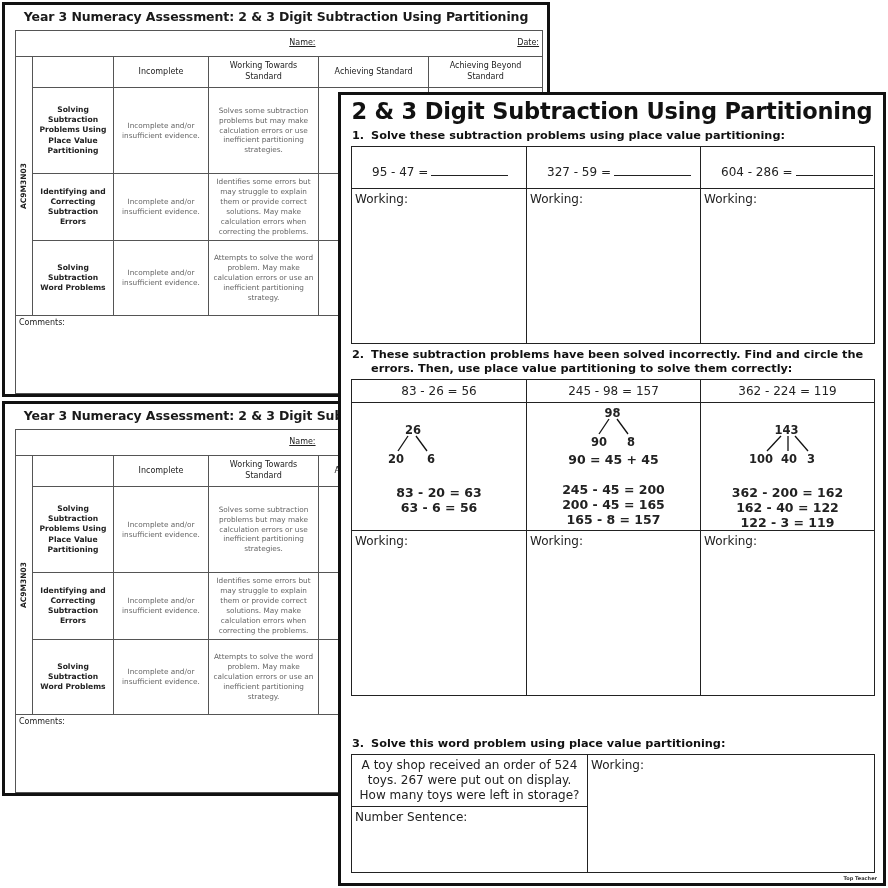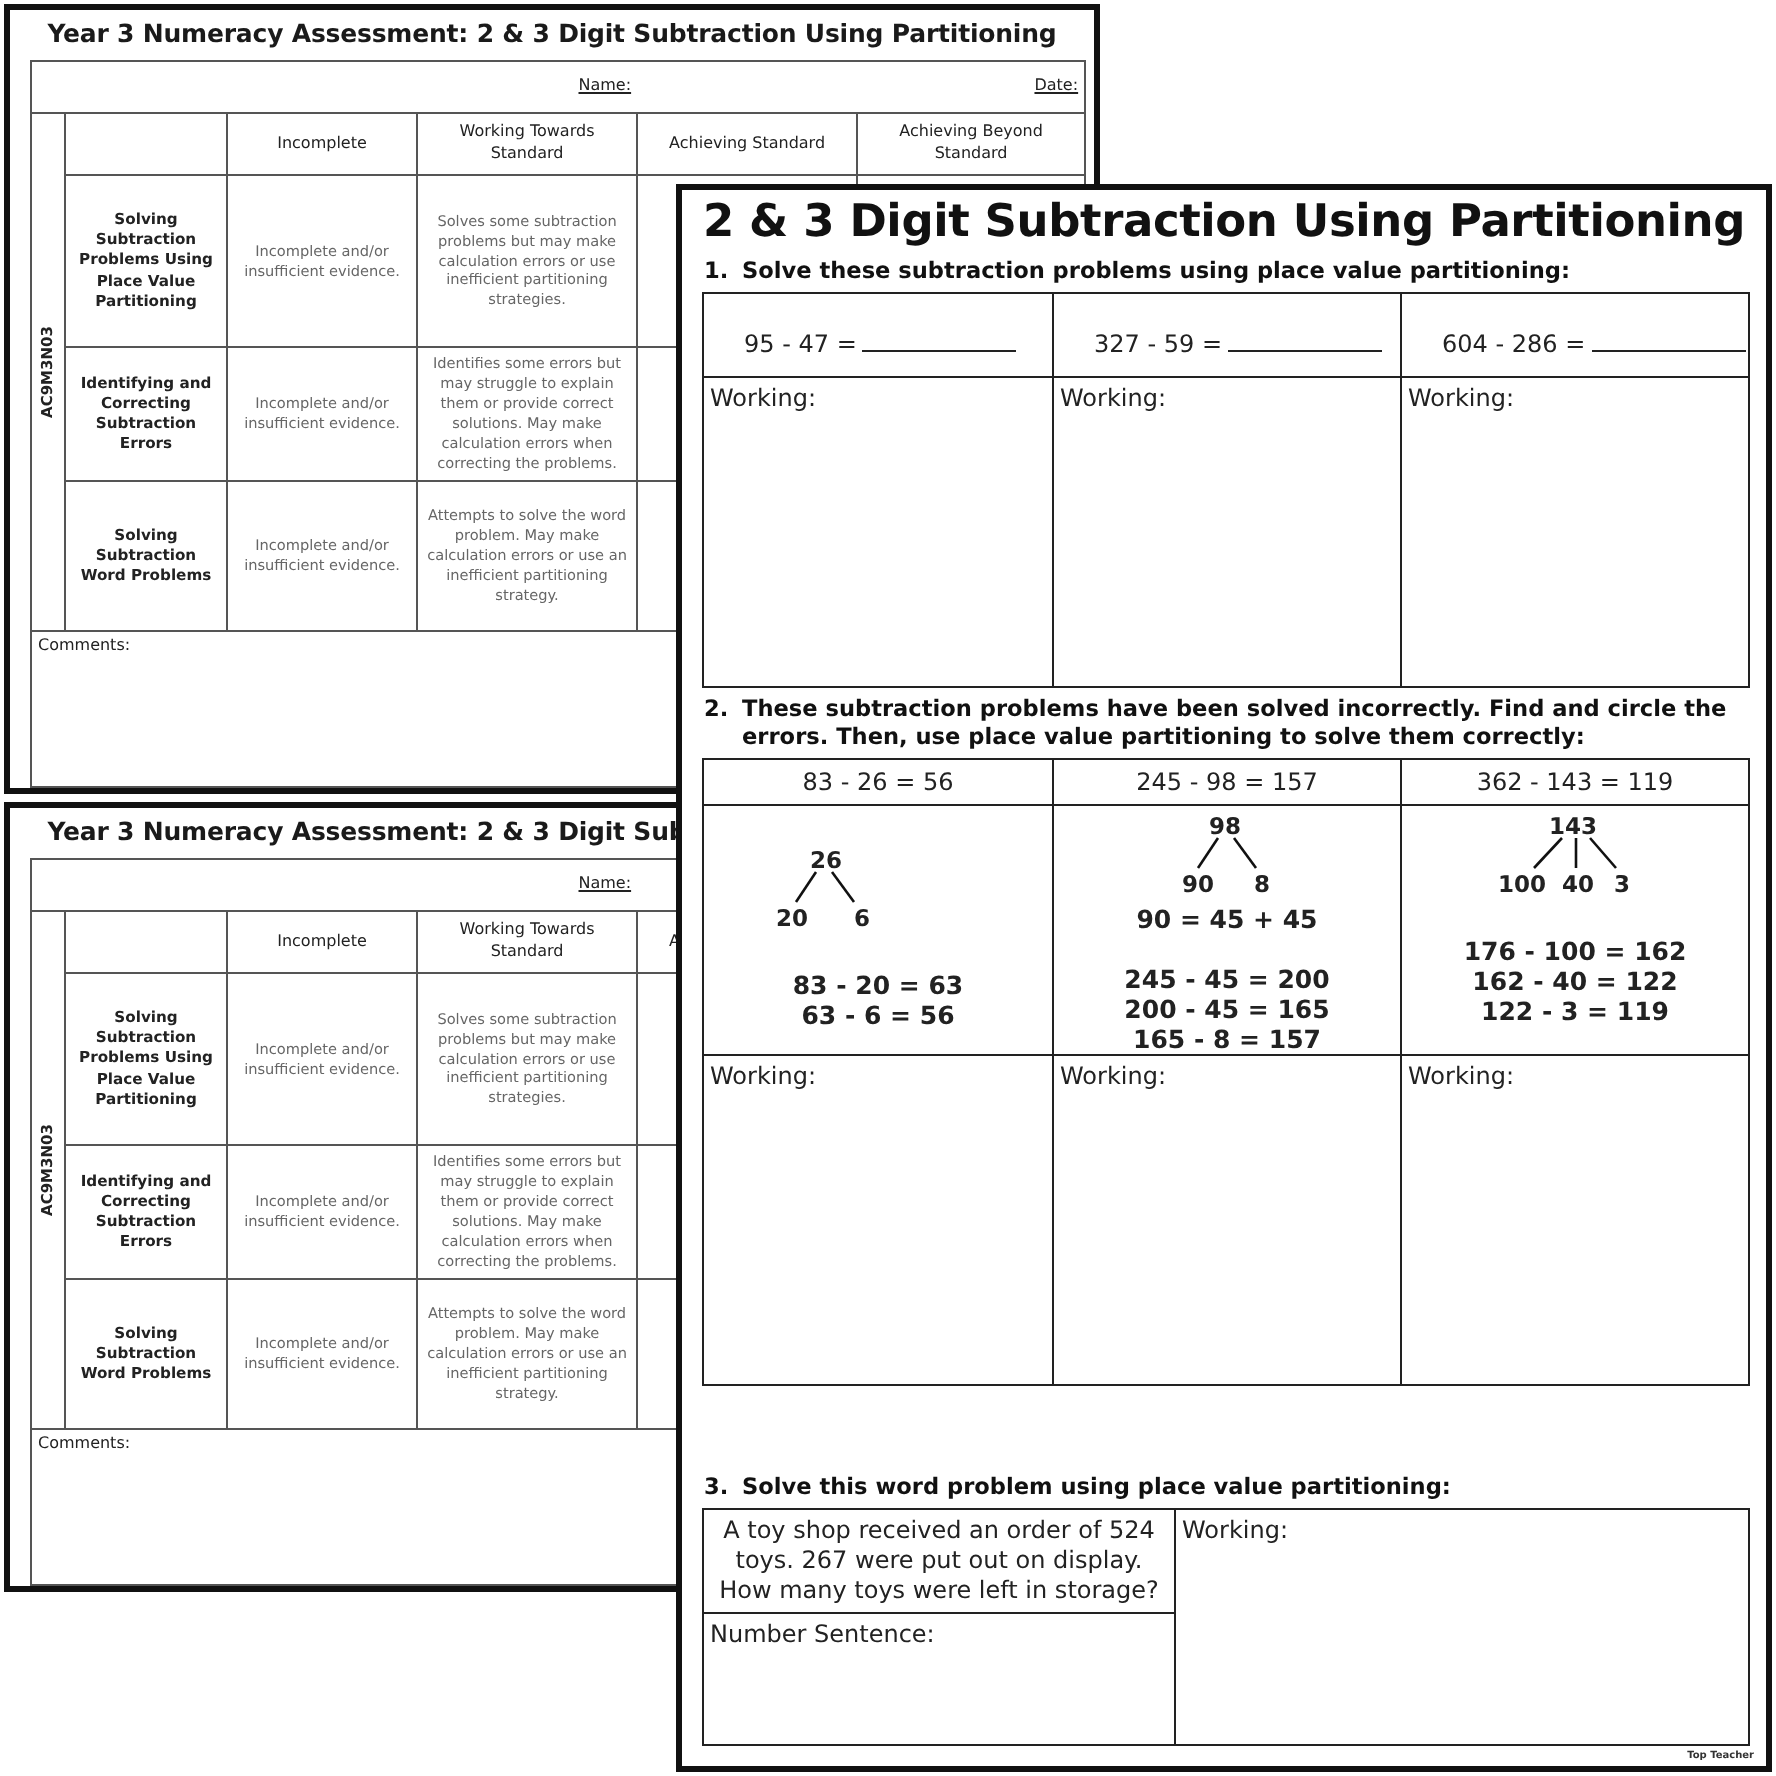--- a/index.html
+++ b/index.html
@@ -230,21 +230,21 @@
   <table class="grid" id="q2-grid">
     <colgroup>
         <col style="width:175px">
         <col style="width:174px">
         <col style="width:174px">
       </colgroup>
     <tbody>
         <tr style="height:23px">
       <td class="center">83 - 26 = 56</td>
       <td class="center">245 - 98 = 157</td>
-      <td class="center">362 - 143 = 119</td>
+      <td class="center">362 - 224 = 119</td>
     </tr>
     <tr style="height:125px">
 
       <td style="padding-top:20px">
         <div class="tree">
           <div class="top" style="left:-26px">26</div>
           <svg>
             <line x1="56" y1="0" x2="46" y2="15" stroke="#111" stroke-width="1.3"></line>
             <line x1="64" y1="0" x2="75" y2="15" stroke="#111" stroke-width="1.3"></line>
           </svg>
@@ -269,34 +269,34 @@
         </div>
         <div class="calc-lines" style="margin-top:2px">
           <div>90 = 45 + 45</div>
           <div style="height:15px"></div>
           <div>245 - 45 = 200</div>
           <div>200 - 45 = 165</div>
           <div>165 - 8 = 157</div>
         </div>
       </td>
 
-      <td style="padding-top:3px">
+      <td style="padding-top:20px">
         <div class="tree">
           <div class="top" style="left:-1px">143</div>
           <svg>
             <line x1="80" y1="0" x2="66" y2="15" stroke="#111" stroke-width="1.3"></line>
             <line x1="87" y1="0" x2="87" y2="15" stroke="#111" stroke-width="1.3"></line>
             <line x1="94" y1="0" x2="107" y2="15" stroke="#111" stroke-width="1.3"></line>
           </svg>
           <div class="leaf" style="left:60px">100</div>
           <div class="leaf" style="left:88px">40</div>
           <div class="leaf" style="left:110px">3</div>
         </div>
         <div class="calc-lines" style="margin-top:18px">
-          <div>176 - 100 = 162</div>
+          <div>362 - 200 = 162</div>
           <div>162 - 40 = 122</div>
           <div>122 - 3 = 119</div>
         </div>
       </td>
     </tr>
     <tr style="height:165px">
       <td class="work-label"><span>Working:</span></td>
       <td class="work-label"><span>Working:</span></td>
       <td class="work-label"><span>Working:</span></td>
     </tr>

